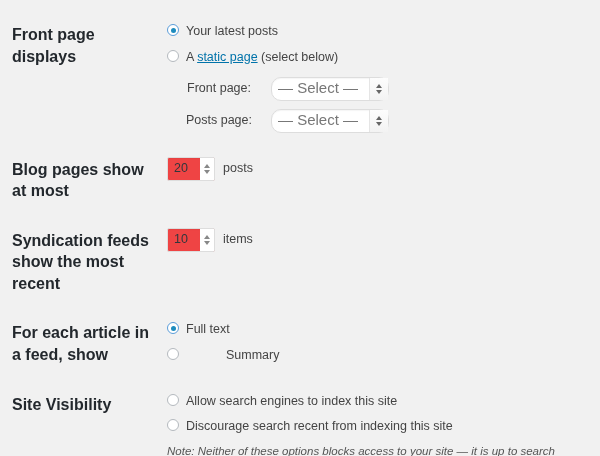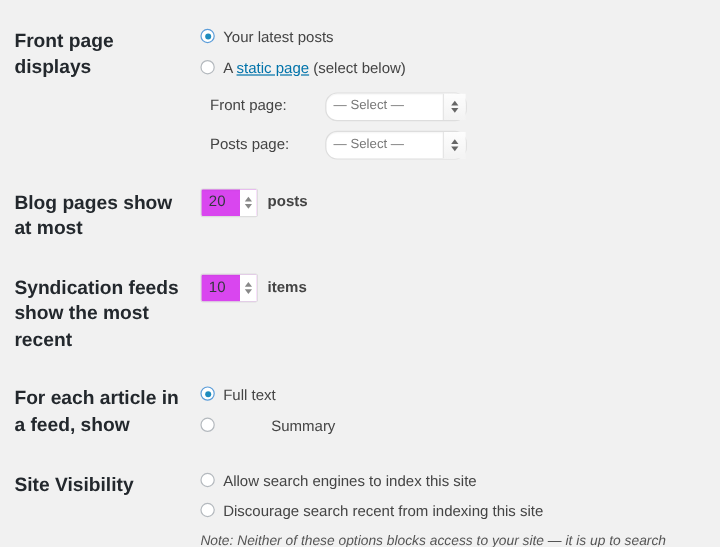--- a/index.html
+++ b/index.html
@@ -93,35 +93,35 @@
     margin-left: 8px;
   }
   .sel-row {
     display: flex;
     align-items: center;
     margin-bottom: 8px;
   }
   .sel-row:last-child { margin-bottom: 0; }
   .sel-label {
     width: 88px;
-    text-align: left;
+    text-align: center;
     padding-right: 8px;
     font-size: 12.5px;
     color: #444;
   }
   .select {
     width: 118px;
     height: 24px;
     border: 1px solid #ddd;
     background: #fff;
     border-radius: 10px;
     box-sizing: border-box;
     display: flex;
     align-items: center;
-    font-size: 11px;
+    font-size: 15px;
     color: #777;
     padding-left: 6px;
     position: relative;
     box-shadow: 0 1px 1px rgba(0,0,0,.04) inset;
   }
   .select .arrows {
     position: absolute;
     right: 0;
     top: 0;
     bottom: 0;
@@ -147,21 +147,21 @@
     border-top: 4px solid #666;
   }
   .num-row {
     display: flex;
     align-items: center;
   }
   .number {
     width: 48px;
     height: 24px;
     border: 1px solid #ddd;
-    background: #d946ef;
+    background: #ef4444;
     border-radius: 2px;
     box-sizing: border-box;
     display: flex;
     align-items: center;
     font-size: 12.5px;
     color: #32373c;
     padding-left: 6px;
     position: relative;
     box-shadow: 0 1px 1px rgba(0,0,0,.04) inset;
   }
@@ -187,21 +187,20 @@
     border-bottom: 4px solid #888;
     margin-bottom: 2px;
   }
   .number .spin i.dn {
     border-top: 4px solid #888;
   }
   .unit {
     margin-left: 8px;
     font-size: 12.5px;
     color: #444;
-    font-weight: bold;
   }
   .note {
     font-style: italic;
     font-size: 11.5px;
     color: #555;
     margin: 6px 0 7px 0;
     line-height: 1.4;
   }
 </style>
 </head>

